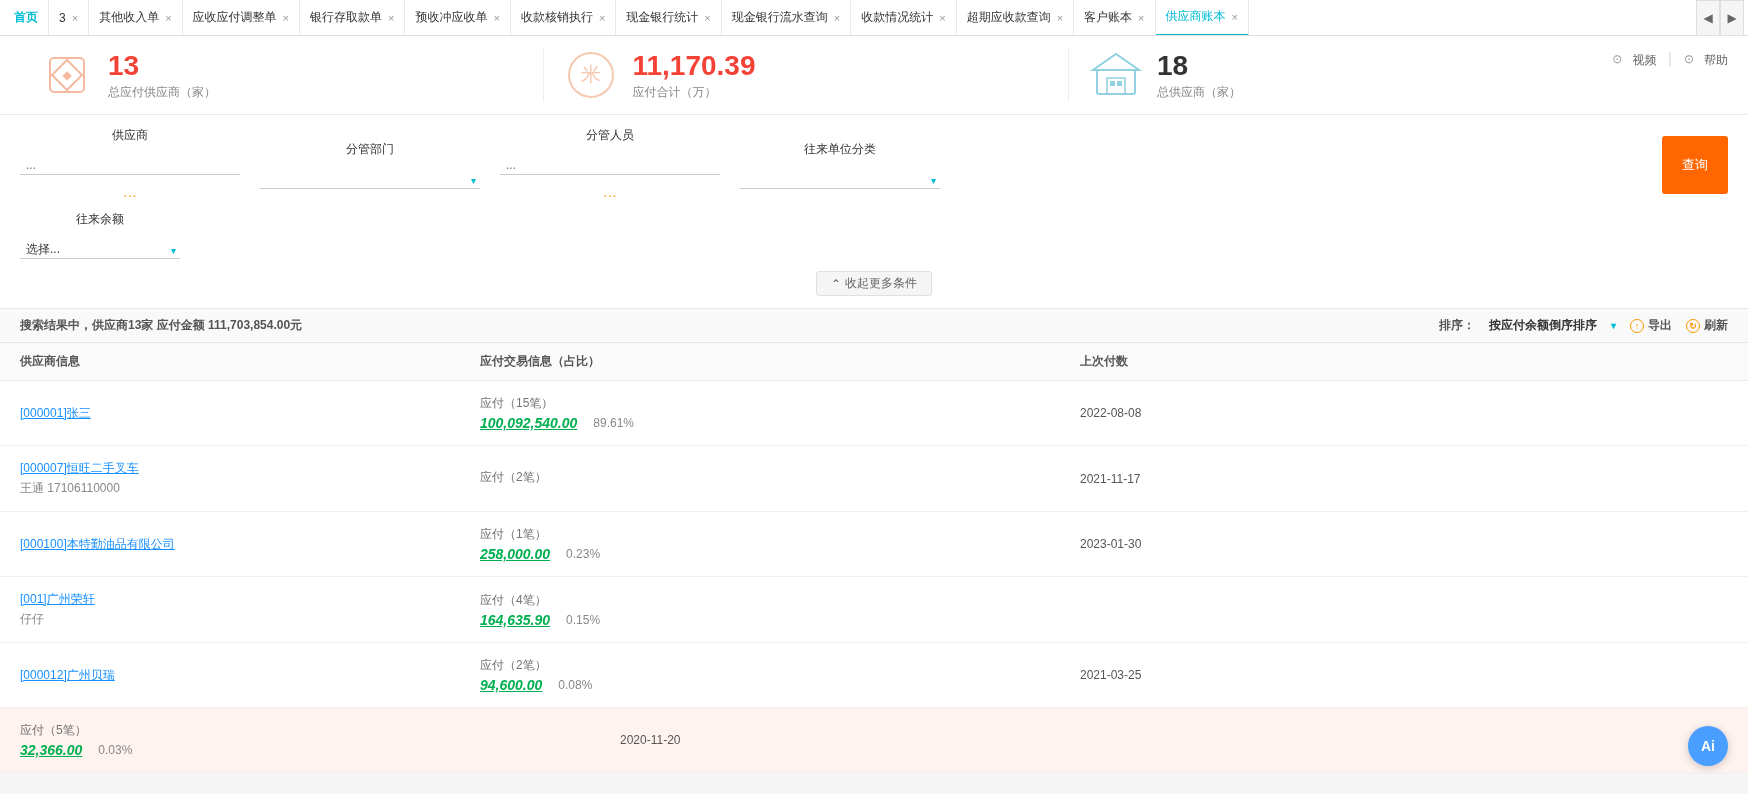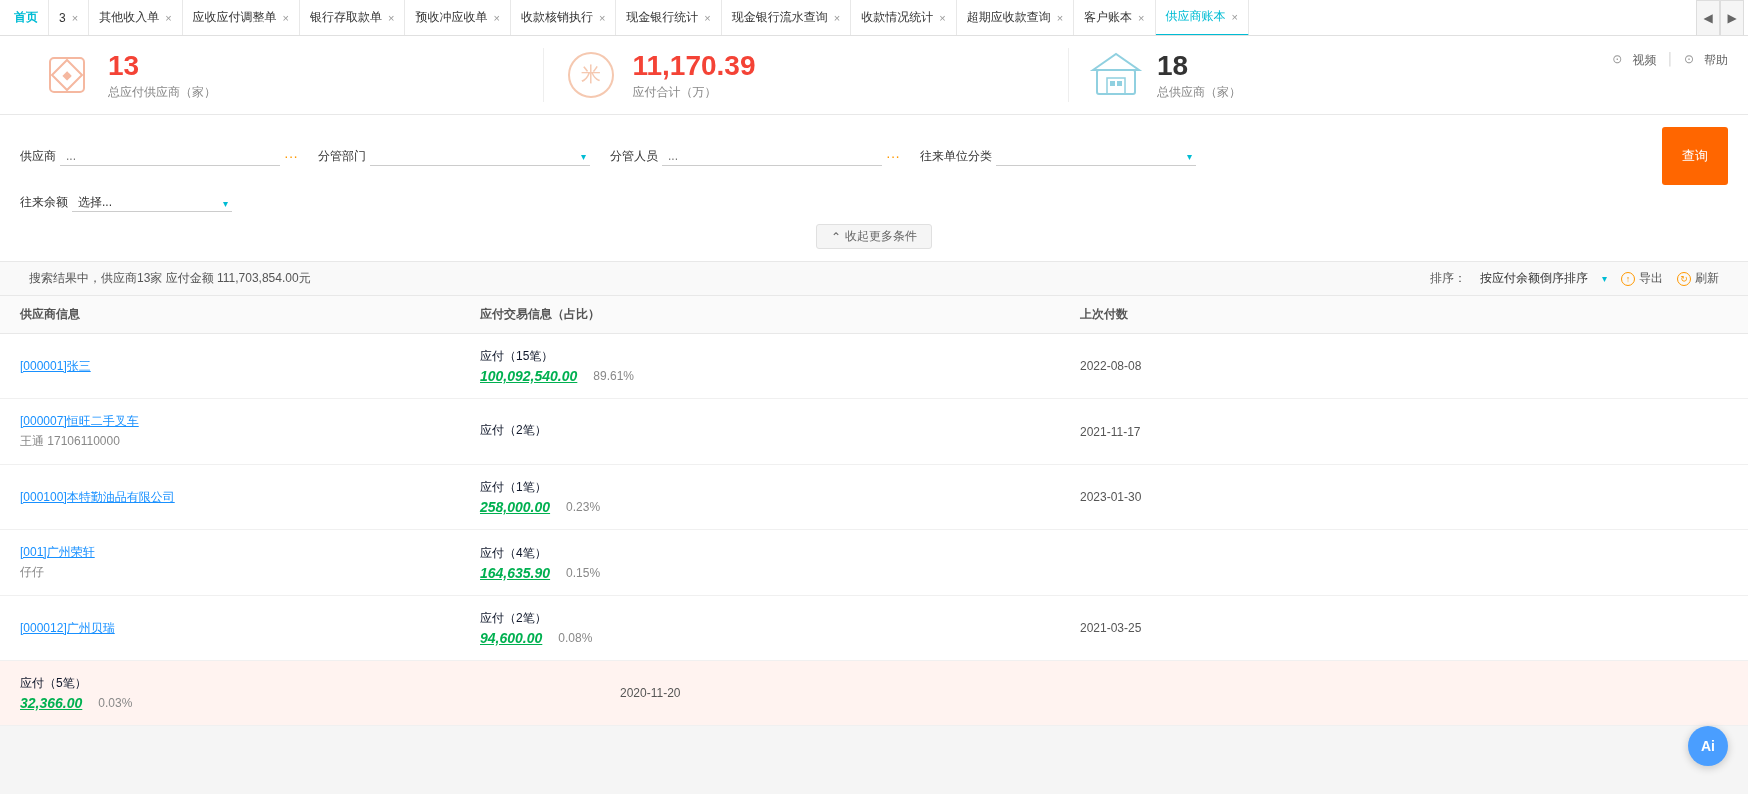--- a/index.html
+++ b/index.html
@@ -114,21 +114,22 @@
     }
     .filter-row {
       display: flex;
       align-items: center;
       gap: 20px;
       margin-bottom: 8px;
     }
     .filter-item {
       display: flex;
       align-items: center;
-      gap: 4px;
+      gap: 12px;
+      flex-direction: column;
     }
     .filter-label {
       font-size: 12px;
       color: #333;
       white-space: nowrap;
     }
     .filter-input {
       border: none;
       border-bottom: 1px solid #ccc;
       padding: 2px 6px;
@@ -193,24 +194,25 @@
       border: 1px solid #e0e0e0;
       border-radius: 3px;
       padding: 3px 14px;
     }
 
     
     .results-bar {
       display: flex;
       align-items: flex-end;
       background: #f9f9f9;
-      padding: 8px 29px;
+      padding: 8px 20px;
       border-bottom: 1px solid #e8e8e8;
       font-size: 12px;
       color: #555;
+      font-weight: bold;
     }
     .results-bar .actions {
       margin-left: auto;
       display: flex;
       align-items: center;
       gap: 14px;
     }
     .results-bar .sort-label { color: #555; }
     .results-bar .sort-value { color: #333; }
     .results-bar .sort-arrow { color: #00bcd4; font-size: 10px; }
@@ -267,21 +269,21 @@
       font-size: 12px;
     }
     .supplier-sub {
       font-size: 12px;
       color: #888;
       margin-top: 3px;
     }
 
     .tx-label {
       font-size: 12px;
-      color: #0f172a;
+      color: #737373;
       margin-bottom: 3px;
     }
     .tx-amount {
       font-size: 14px;
       color: #00b050;
       font-weight: bold;
       text-decoration: underline;
       cursor: pointer;
       font-style: italic;
     }

